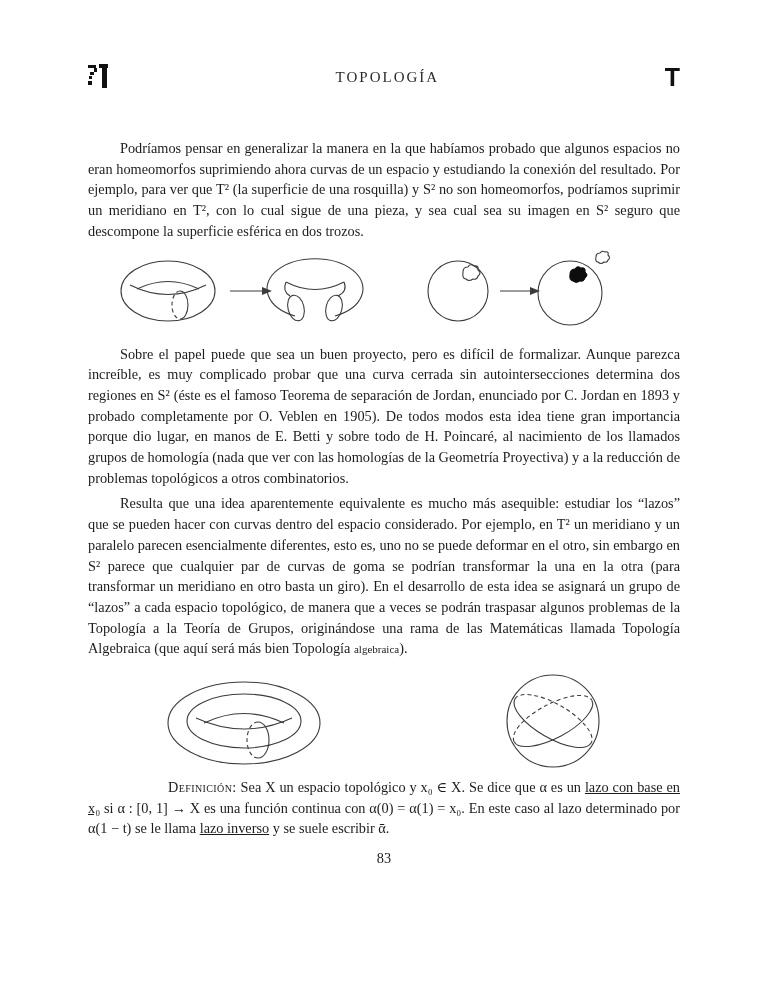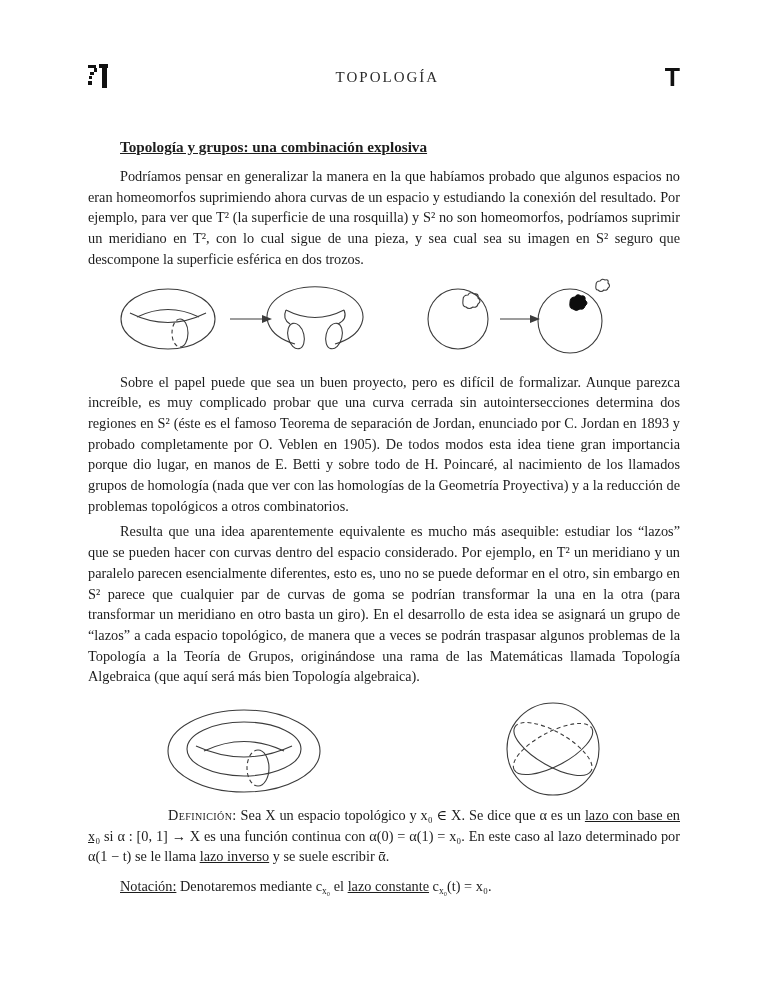--- a/index.html
+++ b/index.html
@@ -9,21 +9,21 @@
           display:flex;align-items:center;justify-content:space-between;}
   .htitle{flex:1;text-align:center;font-size:15px;letter-spacing:2px;color:#2a2a2a;}
   .corner{font-family:"Liberation Sans","DejaVu Sans",sans-serif;font-weight:800;font-size:25px;color:#111;line-height:1;}
   .logo{width:22px;height:26px;display:inline-block;}
   .content{position:absolute;left:88px;top:138px;width:592px;}
   .stitle{font-size:15.2px;font-weight:700;text-decoration:underline;margin:0 0 10px 32px;}
   .content p{font-size:14.3px;line-height:20.7px;text-align:justify;text-indent:32px;margin:0 0 5px 0;}
   .s-i{}
   .s-u{text-decoration:underline;}
   .s-sc{font-variant:small-caps;letter-spacing:.4px;margin-left:48px;}
-  .s-small{font-size:14px;margin-top:8px;}
+  .s-small{font-size:11px;margin-top:8px;}
   .s-sub{font-size:9.5px;vertical-align:-3px;}
   .fig{display:block;}
   .fig svg{display:block;}
   .fig1{margin:2px 0 5px 12px;width:570px;height:92px;}
   .fig2{margin:6px 0 2px 52px;width:520px;height:105px;}
   .def{margin-top:6px !important;}
   .notation{margin-top:9px !important;}
   .pageno{text-align:center;font-size:14.3px;margin-top:11px;color:#1c1c1c;}
   .ln{fill:none;stroke:#3c3c3c;stroke-width:1.1;}
   .lnd{fill:none;stroke:#3c3c3c;stroke-width:1.1;stroke-dasharray:4 3;}
@@ -48,21 +48,20 @@
           <rect x="14" y="0" width="5" height="24"></rect>
         </g>
       </svg>
     </span>
     <span class="htitle">TOPOLOGÍA</span>
     <span class="corner">T</span>
   </div>
 
   <div class="content">
 
-    <h2 class="stitle">Topología y grupos: una combinación explosiva</h2>
 
     <p><span>Podríamos pensar en generalizar la manera en la que habíamos probado que algunos espacios no eran homeomorfos suprimiendo ahora curvas de un espacio y estudiando la conexión del resultado. Por ejemplo, para ver que </span><span class="s-i">T²</span><span> (la superficie de una rosquilla) y </span><span class="s-i">S²</span><span> no son homeomorfos, podríamos suprimir un meridiano en </span><span class="s-i">T²</span><span>, con lo cual sigue de una pieza, y sea cual sea su imagen en </span><span class="s-i">S²</span><span> seguro que descompone la superficie esférica en dos trozos.</span></p>
 
     <div class="fig fig1">
       <svg viewBox="0 0 570 92" width="570" height="92">
         <g>
           <ellipse class="ln" cx="68" cy="44" rx="47" ry="30"></ellipse>
           <path class="ln" d="M 30 38 Q 68 57 106 38"></path>
           <path class="ln" d="M 37 42 Q 68 27 99 42"></path>
           <path class="ln" d="M 80 44 A 8 14 0 0 1 80 72"></path>
@@ -119,18 +118,18 @@
           <g transform="rotate(30 413 55)">
             <path class="ln" d="M 369 55 A 44 17 0 0 0 457 55"></path>
             <path class="lnd" d="M 369 55 A 44 17 0 0 1 457 55"></path>
           </g>
         </g>
       </svg>
     </div>
 
     <p class="def"><span class="s-sc">Definición:</span><span> Sea </span><span class="s-i">X</span><span> un espacio topológico y </span><span class="s-i">x₀ ∈ X</span><span>. Se dice que </span><span class="s-i">α</span><span> es un </span><span class="s-u">lazo con base en </span><span class="s-u s-i">x₀</span><span> si </span><span class="s-i">α</span><span> : [0, 1] → </span><span class="s-i">X</span><span> es una función continua con </span><span class="s-i">α</span><span>(0) = </span><span class="s-i">α</span><span>(1) = </span><span class="s-i">x₀</span><span>. En este caso al lazo determinado por </span><span class="s-i">α</span><span>(1 − </span><span class="s-i">t</span><span>) se le llama </span><span class="s-u">lazo inverso</span><span> y se suele escribir </span><span class="s-i">ᾱ</span><span>.</span></p>
 
-    <p class="notation"><span class="s-u">Notación:</span><span> Denotaremos mediante </span><span class="s-i">c</span><span class="s-sub s-i">x₀</span><span> el </span><span class="s-u">lazo constante</span><span> </span><span class="s-i">c</span><span class="s-sub s-i">x₀</span><span>(</span><span class="s-i">t</span><span>) = </span><span class="s-i">x₀</span><span>.</span></p>
 
+    <div class="pageno">83</div>
 
   </div>
 
 </div>
 
 </body></html>

